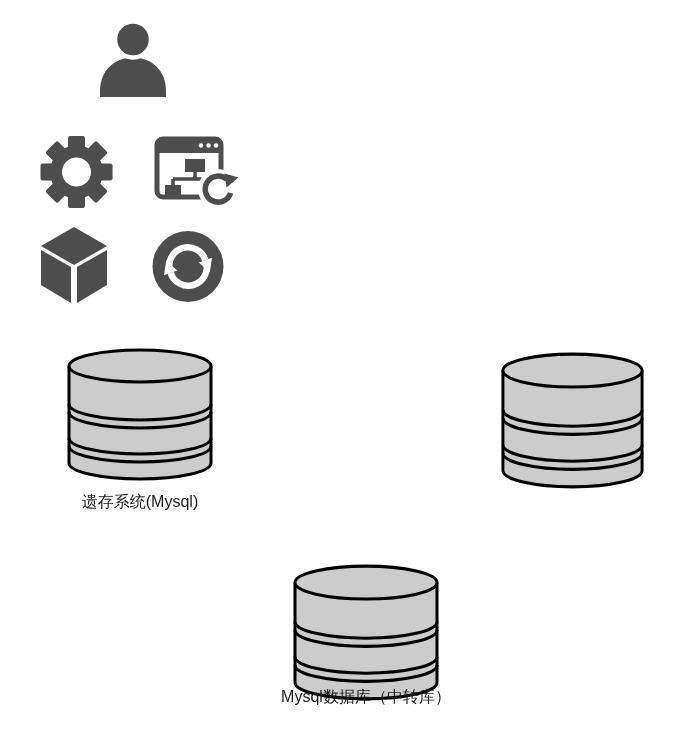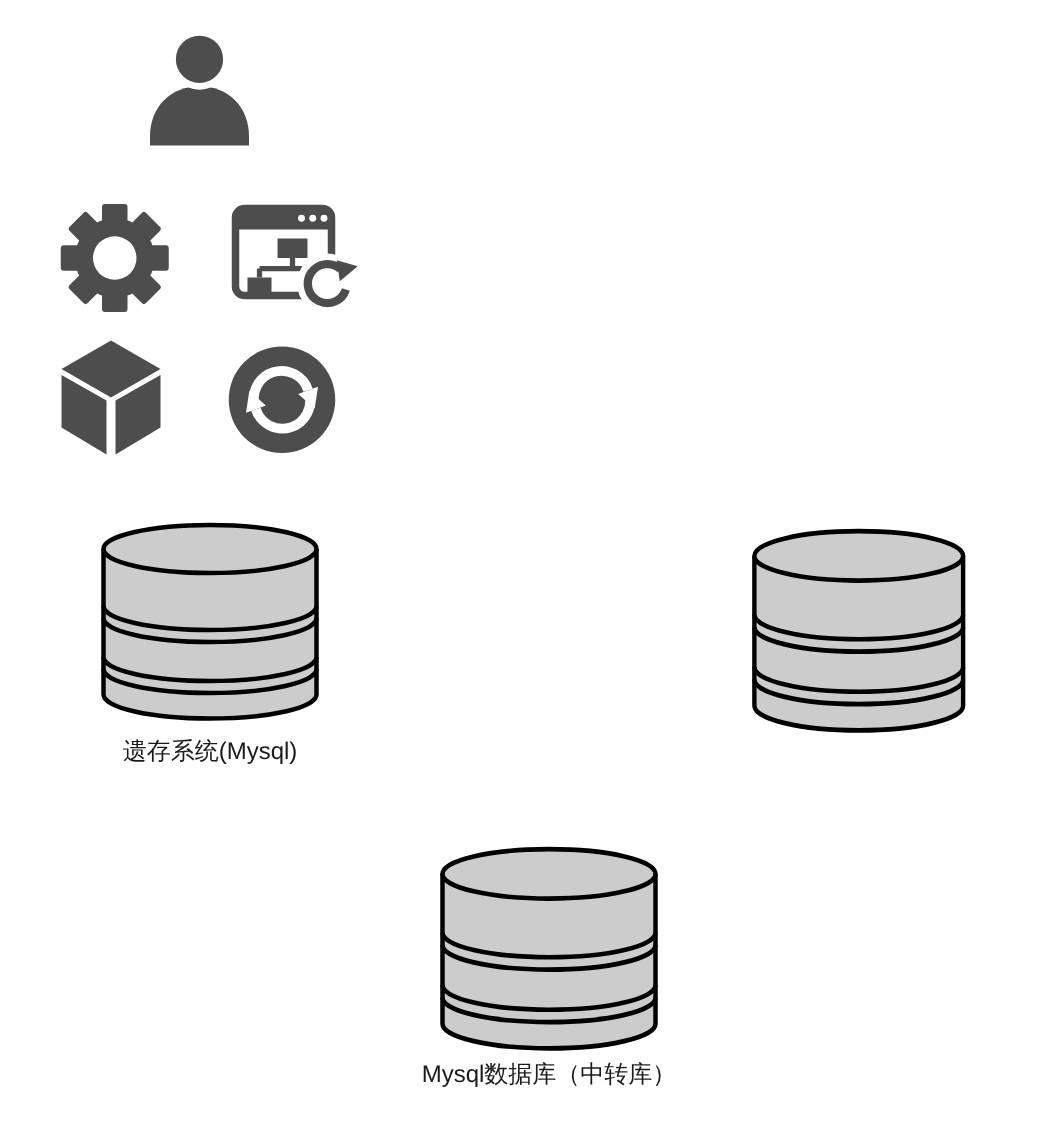--- a/index.html
+++ b/index.html
@@ -119,15 +119,15 @@
     <svg width="150" height="140" viewBox="0 0 150 136" preserveAspectRatio="none">
       <path d="M4 20 H146 V117 A71 16 0 0 1 4 117 Z" fill="#cccccc"></path>
       <path d="M4 20 V117 A71 16 0 0 0 146 117 V20" fill="none" stroke="#000000" stroke-width="3"></path>
       <path d="M4 58 A71 16 0 0 0 146 58" fill="none" stroke="#000000" stroke-width="3"></path>
       <path d="M4 66 A71 16 0 0 0 146 66" fill="none" stroke="#000000" stroke-width="3"></path>
       <path d="M4 92 A71 16 0 0 0 146 92" fill="none" stroke="#000000" stroke-width="3"></path>
       <path d="M4 100 A71 16 0 0 0 146 100" fill="none" stroke="#000000" stroke-width="3"></path>
       <ellipse cx="75" cy="20" rx="71" ry="16" fill="#cccccc" stroke="#000000" stroke-width="3"></ellipse>
     </svg>
   </div>
-  <div class="db-label" style="left:246px;top:707px;width:240px;">Mysql数据库（中转库）</div>
+  <div class="db-label" style="left:246px;top:687px;width:240px;">Mysql数据库（中转库）</div>
 
 </div>
 
 </body></html>

